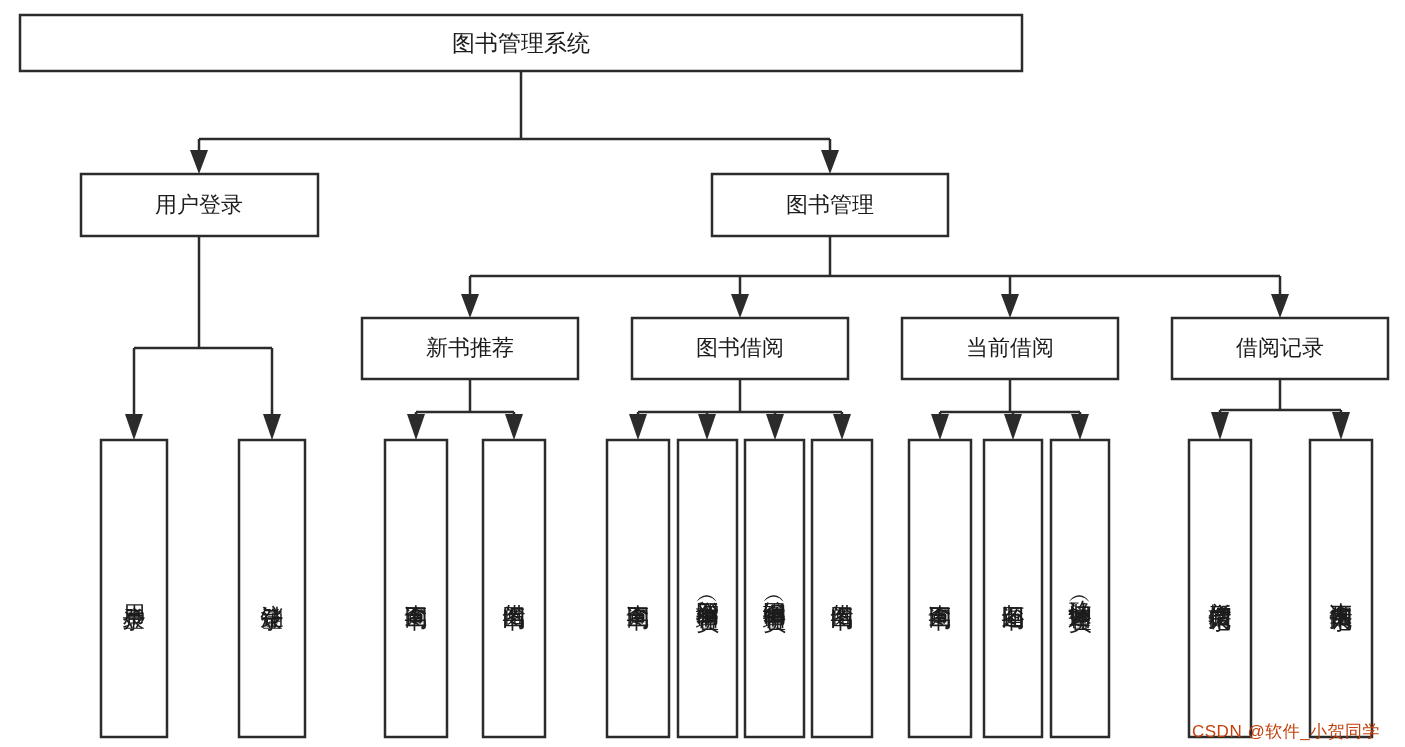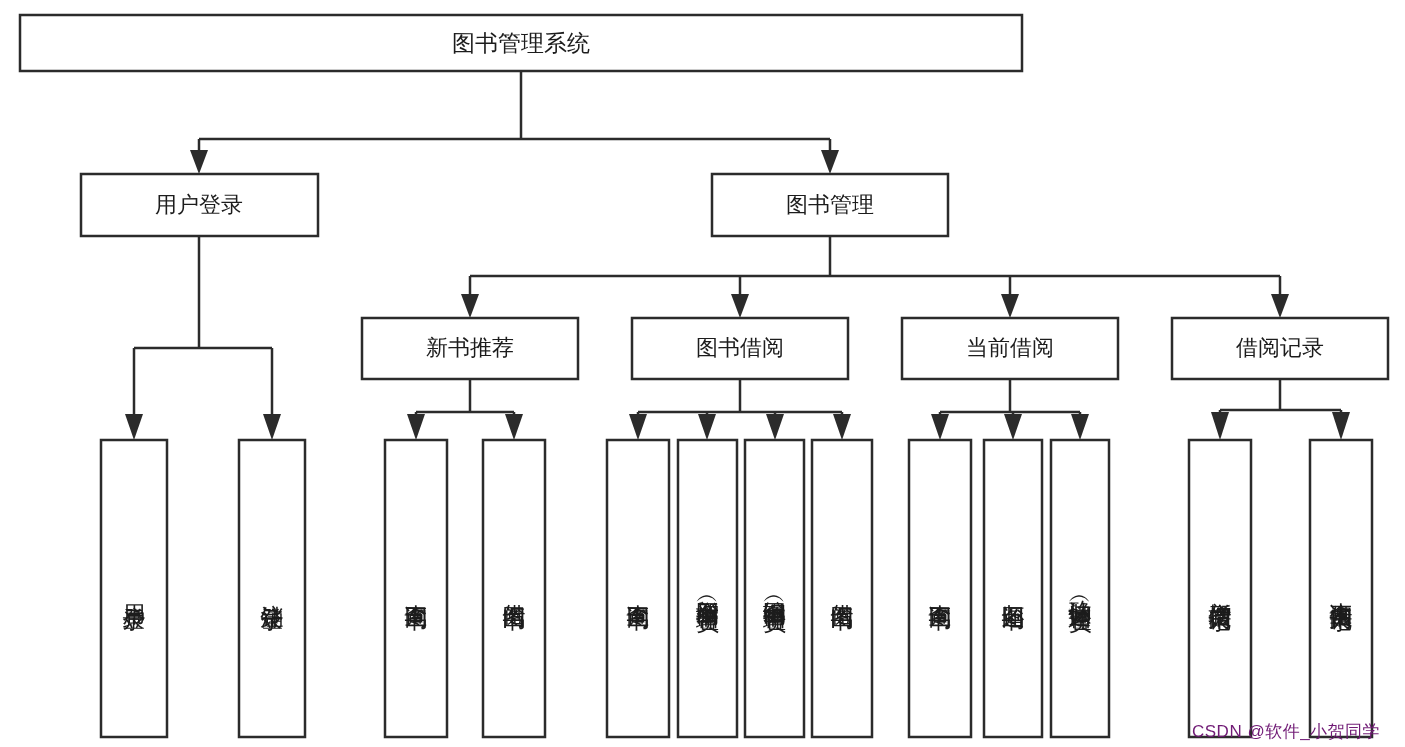--- a/index.html
+++ b/index.html
@@ -63,21 +63,21 @@
     color: #1c1c1c;
     white-space: nowrap;
     pointer-events: none;
   }
   .watermark {
     position: absolute;
     left: 1192px;
     top: 716px;
     font-family: "Liberation Sans", "DejaVu Sans", sans-serif;
     font-size: 17px;
-    color: #701a75;
+    color: #c2410c;
     white-space: nowrap;
     letter-spacing: 0.5px;
   }
 </style>
 </head>
 <body>
 
 <div id="diagram-root">
 
   <svg id="diagram-svg" width="1405" height="747" viewBox="0 0 1405 747" xmlns="http://www.w3.org/2000/svg">

